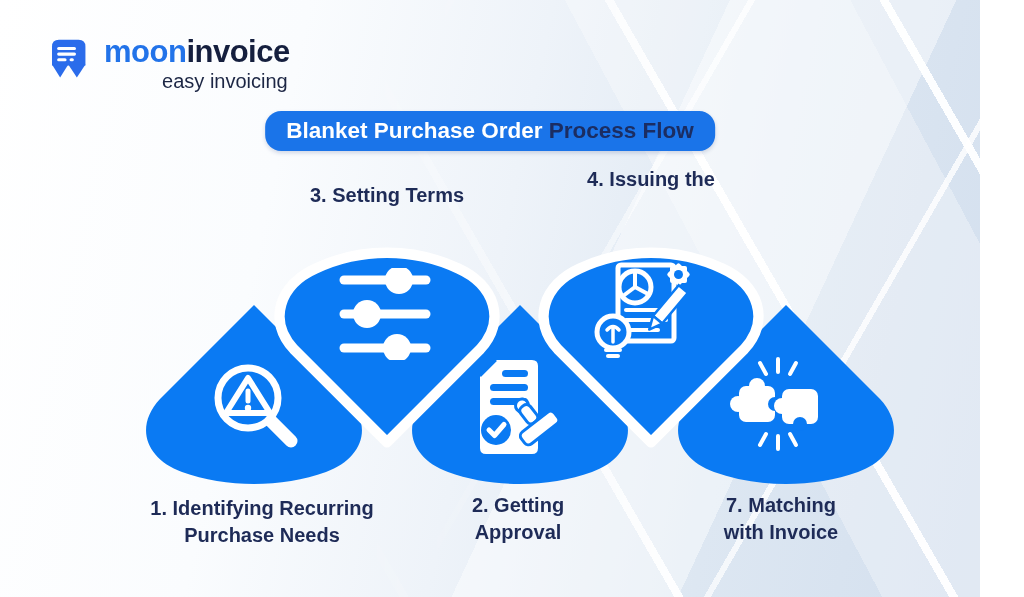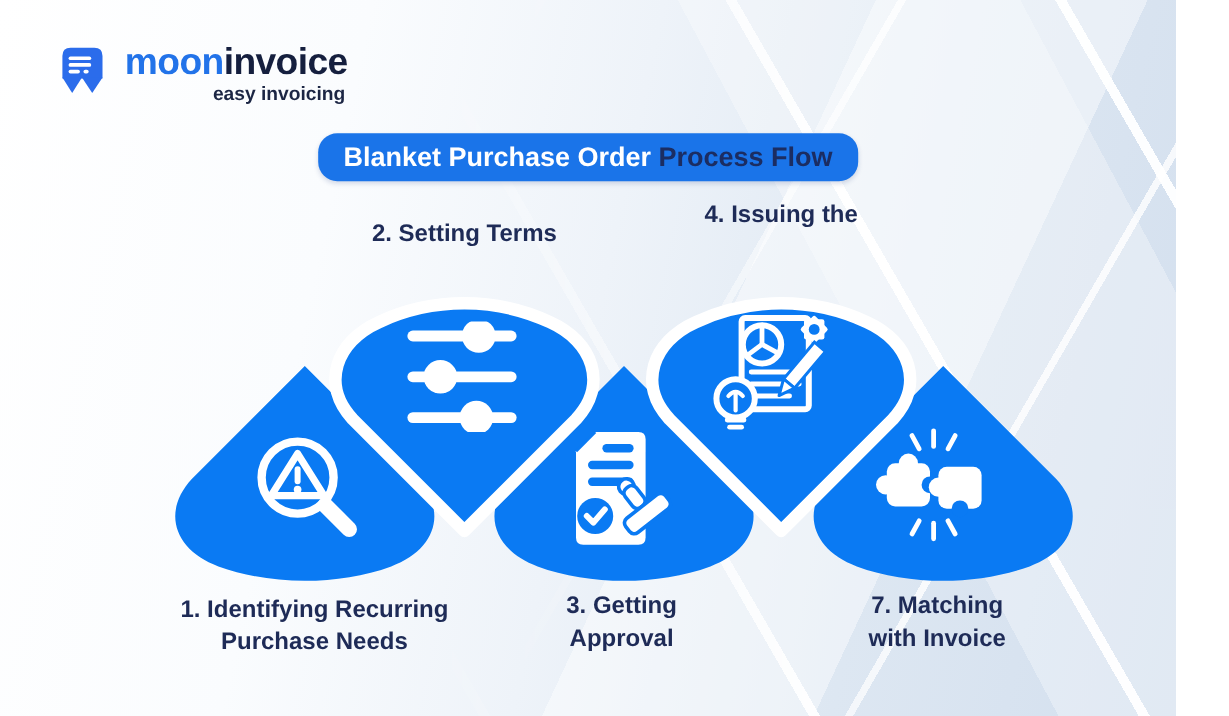--- a/index.html
+++ b/index.html
@@ -25,21 +25,21 @@
       rgba(255,255,255,0.8) 128px, rgba(255,255,255,0.8) 134px,
       rgba(255,255,255,0) 134px, rgba(255,255,255,0) 260px);
       -webkit-mask:linear-gradient(to right, transparent 42%, #000 78%);
       mask:linear-gradient(to right, transparent 42%, #000 78%); }
 
   .logo { position:absolute; left:46px; top:36px; display:flex; align-items:flex-start; gap:10px; }
   .logo-text { display:flex; flex-direction:column; align-items:flex-end; }
   .logo-word { font-size:31px; font-weight:700; letter-spacing:-0.5px; line-height:1.05; white-space:nowrap; }
   .logo-word .part1 { color:#2273e9; }
   .logo-word .part2 { color:#151f3e; }
-  .logo-tagline { font-size:16px; font-weight:700; color:#1c2644; margin-top:1px; padding-right:2px;text-align:right; }
+  .logo-tagline { font-size:20px; font-weight:400; color:#1c2644; margin-top:1px; padding-right:2px;text-align:right; }
 
   .title-banner { position:absolute; left:50%; top:111px; transform:translateX(-50%);
       background:#1a74e9; border-radius:16px; padding:7px 21px; white-space:nowrap;
       font-size:22.5px; font-weight:700; box-shadow:0 2px 4px rgba(20,50,120,.18); }
   .title-banner .hl { color:#ffffff; }
   .title-banner .rest { color:#1b2d62; }
 
   .step-label { position:absolute; width:280px; text-align:center;
       font-size:20px; font-weight:700; color:#1e2b57; line-height:1.35; }
   #label-1 { left:122px; top:495px; }
@@ -77,31 +77,31 @@
       <div class="logo-tagline">easy invoicing</div>
     </div>
   </div>
 
   <div class="title-banner">
     <span class="hl">Blanket Purchase Order</span>
     <span class="rest">Process Flow</span>
   </div>
 
   <div class="step-label" id="label-2">
-    <div>2. Setting Terms</div>
+    <div>3. Setting Terms</div>
   </div>
   <div class="step-label" id="label-4">
     <div>4. Issuing the</div>
   </div>
   <div class="step-label" id="label-1">
     <div>1. Identifying Recurring</div>
     <div>Purchase Needs</div>
   </div>
   <div class="step-label" id="label-3">
-    <div>3. Getting</div>
+    <div>2. Getting</div>
     <div>Approval</div>
   </div>
   <div class="step-label" id="label-5">
     <div>7. Matching</div>
     <div>with Invoice</div>
   </div>
 
   <svg class="petal bottom" style="left:126px; top:303px;" width="256" height="182" viewBox="0 0 256 182">
     <path d="M128 2 L34 96 C8 124 20 156 56 169 C100 185 156 185 200 169 C236 156 248 124 222 96 Z" fill="#0a7af3"></path>
   </svg>

